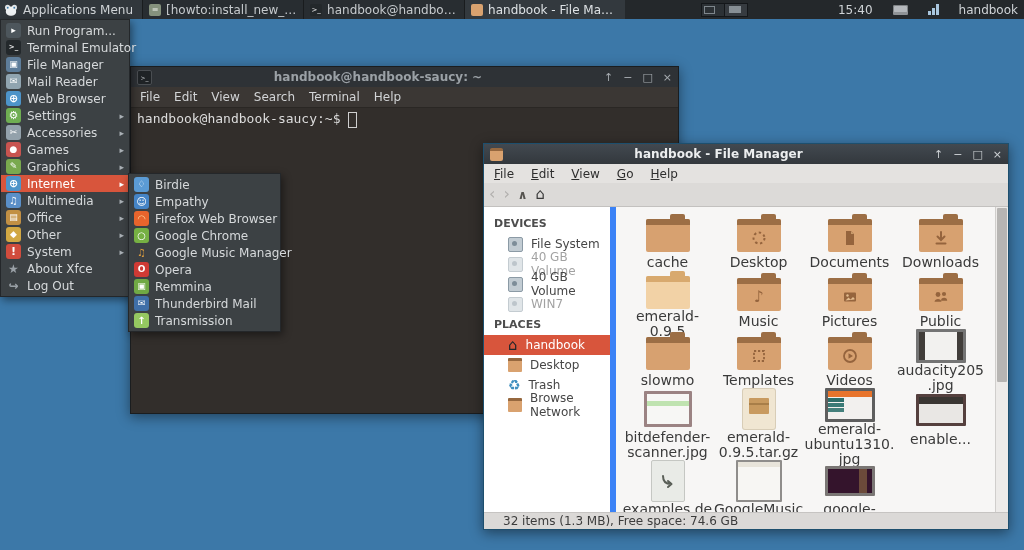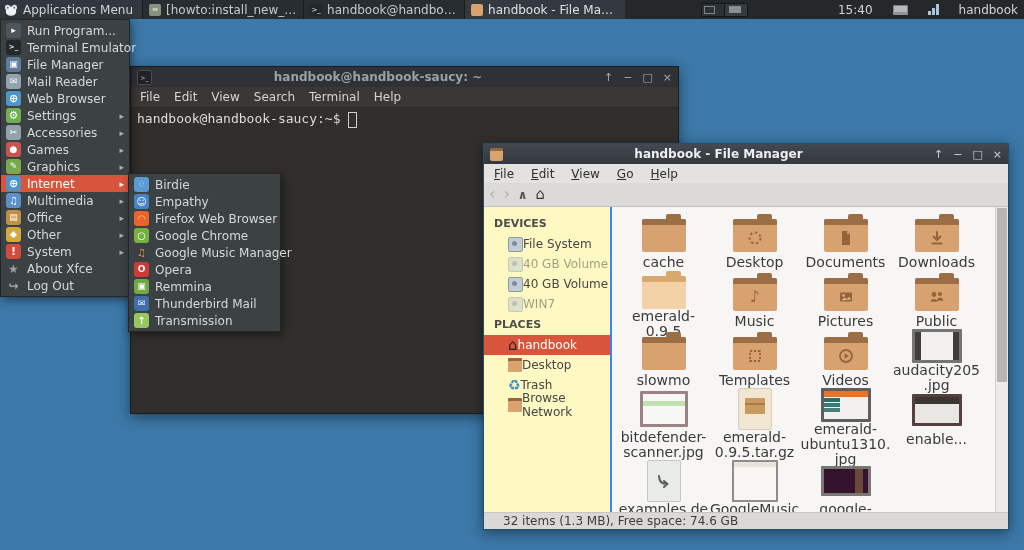--- a/index.html
+++ b/index.html
@@ -84,25 +84,25 @@
   .nav-up{color:#55534f;font-size:12px;font-weight:bold;}
   .nav-home{color:#3a3a3a;font-size:15px;line-height:1;}
   .path-entry{flex:1;height:16px;background:#fbfafa;border:1px solid #a8a6a4;border-radius:2px;
     display:flex;align-items:center;gap:5px;padding:0 5px;font-size:12px;color:#3a3a3a;}
   .path-folder{width:12px;height:9px;background:#d9a26f;border-top:2px solid #96683f;border-radius:1px;flex-shrink:0;}
   .path-text{flex:1;}
   .reload-icon{width:8px;height:8px;border:2px solid #4a4a4a;border-radius:50%;
     border-left-color:transparent;position:relative;flex-shrink:0;}
 
   .fm-content{flex:1;display:flex;min-height:0;}
-  .fm-sidebar{width:126px;background:#fef9c3;border-right:2px solid #3b82f6;
+  .fm-sidebar{width:126px;background:#ffffff;border-right:6px solid #3b82f6;
     padding-top:6px;font-size:12px;color:#464646;overflow:hidden;flex-shrink:0;}
   .sb-header{height:21px;display:flex;align-items:center;padding-left:10px;
     font-size:11px;font-weight:bold;color:#4d4d4d;}
-  .sb-item{height:20px;display:flex;align-items:center;padding-left:24px;}
+  .sb-item{height:20px;display:flex;align-items:center;gap:8px;padding-left:24px;}
   .sb-item.dim{opacity:.5;}
   .sb-item.selected{background:#d8553c;color:#fff;}
   .si-drive{width:13px;height:13px;background:#c2ccd3;border:1px solid #8b9aa5;border-radius:2px;
     position:relative;flex-shrink:0;}
   .si-drive::after{content:"";position:absolute;width:5px;height:5px;border-radius:50%;
     background:#7d8d99;left:3px;top:3px;}
   .si-home{font-size:15px;color:#22262a;line-height:1;}
   .si-folder{width:14px;height:11px;background:#d9a26f;border-top:3px solid #96683f;border-radius:1px;flex-shrink:0;}
   .si-trash{font-size:14px;color:#3f8fbf;line-height:1;}
 

